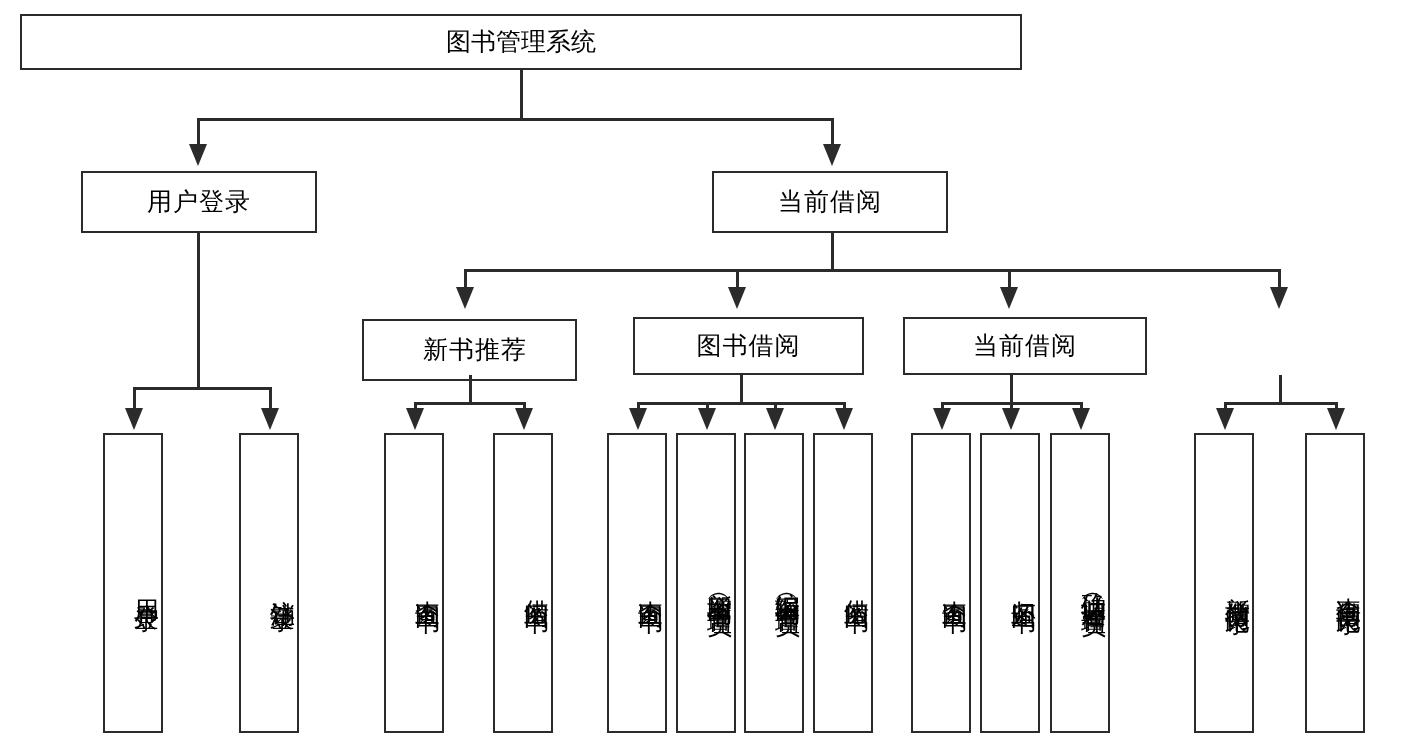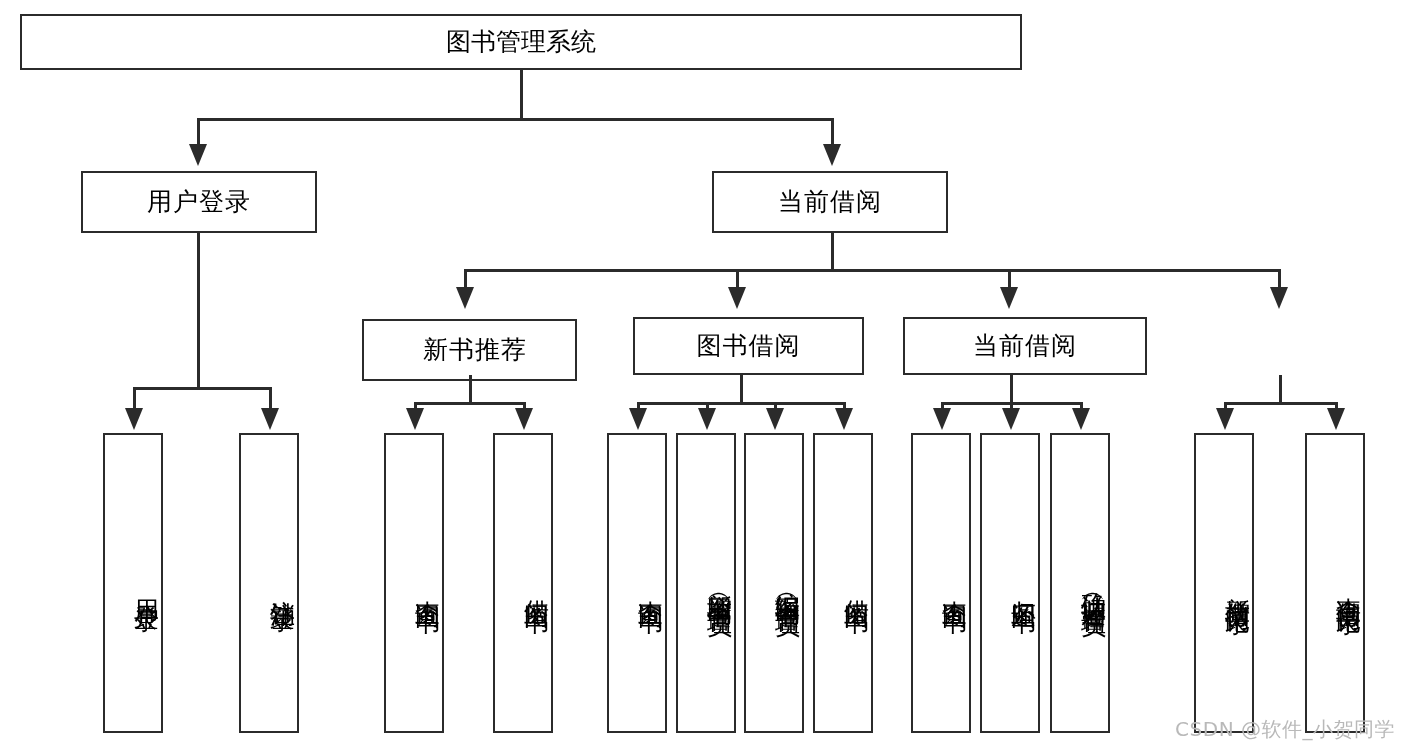--- a/index.html
+++ b/index.html
@@ -200,15 +200,14 @@
     <span class="vtxt">确认归还（管理员）</span>
   </div>
 
   <div class="node v" style="left:1194px; top:433px; width:60px; height:300px;">
     <span class="vtxt">新增借阅记录</span>
   </div>
   <div class="node v" style="left:1305px; top:433px; width:60px; height:300px;">
     <span class="vtxt">查询借阅记录</span>
   </div>
 
-  <div class="watermark">CSDN @软件_小贺同学</div>
 
 </div>
 
 </body></html>

